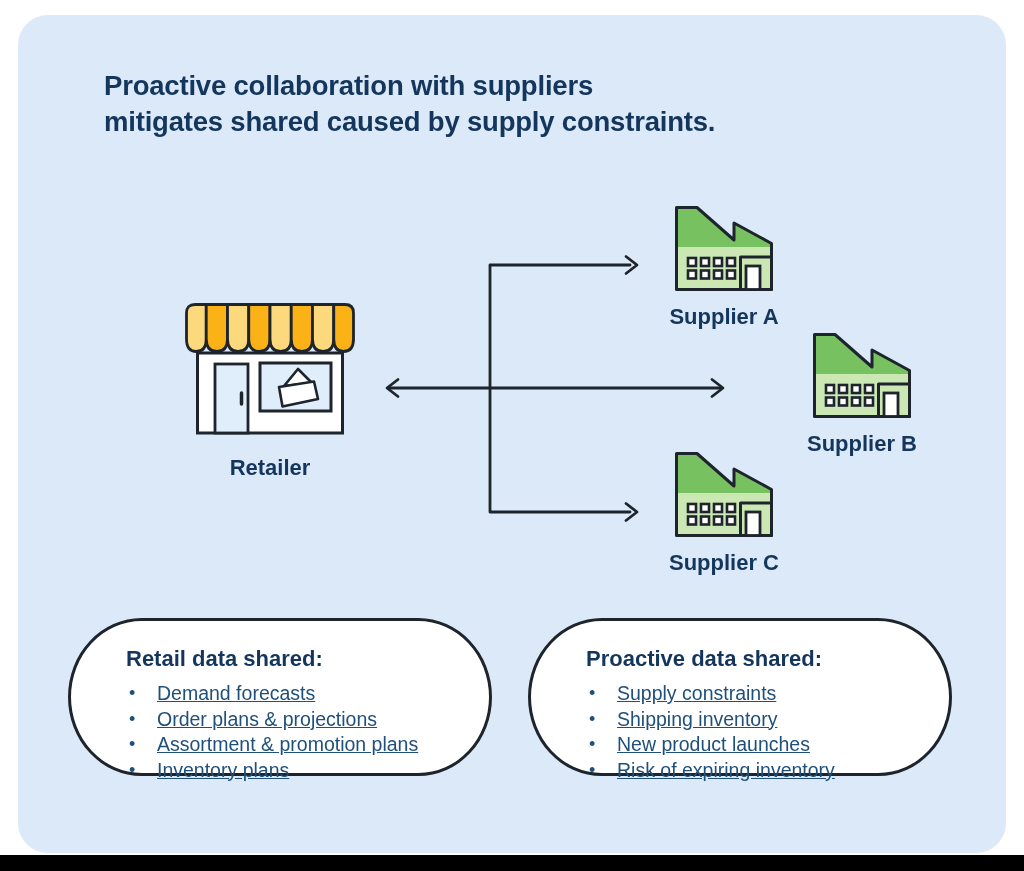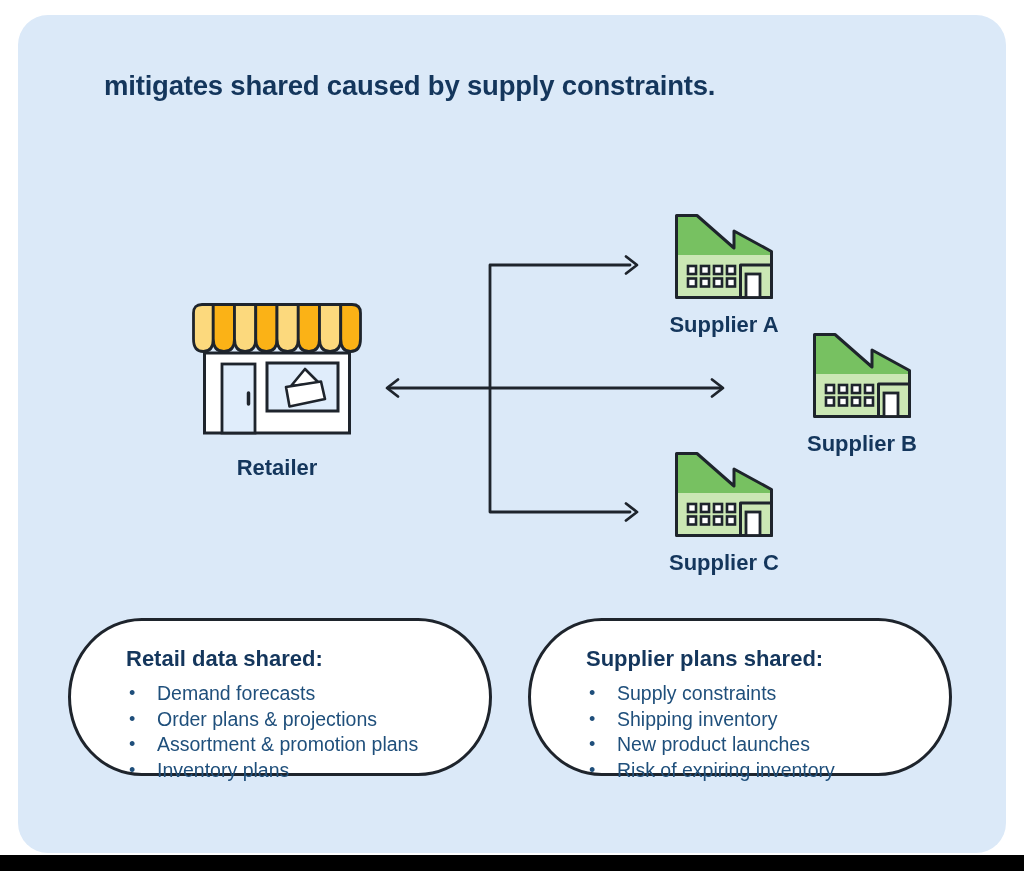--- a/index.html
+++ b/index.html
@@ -36,20 +36,21 @@
   .info-box h2{
     margin:25px 0 0 55px;font-size:22px;font-weight:bold;
     color:var(--navy,#14365c);
   }
   .info-box ul{
     margin:9px 0 0 0;padding:0 0 0 86px;list-style:none;
   }
   .info-box li{
     position:relative;font-size:19.5px;line-height:25.5px;
     color:var(--text_blue,#1f4f7b);
+    text-decoration:underline;
   }
   .info-box li::before{
     content:"\2022";position:absolute;left:-28px;top:0;
     font-size:18px;color:var(--text_blue,#1f4f7b);
   }
   .bottom-bar{
     position:absolute;left:0;top:855px;width:1024px;height:16px;
     background:var(--bottom_bar,#000);
   }
   .defs-holder{position:absolute;width:0;height:0;overflow:hidden;}
@@ -77,35 +78,36 @@
           <rect x="13" y="64.5" width="8" height="8"></rect>
           <rect x="26" y="64.5" width="8" height="8"></rect>
           <rect x="39" y="64.5" width="8" height="8"></rect>
           <rect x="52" y="64.5" width="8" height="8"></rect>
         </g>
       </g>
     </defs>
   </svg>
 
   <h1 class="title">
+    <span>Proactive collaboration with suppliers</span>
     <span>mitigates shared caused by supply constraints.</span>
   </h1>
 
   <svg class="arrows" width="1024" height="871" viewBox="0 0 1024 871">
     <g style="fill:none;stroke:var(--line,#1e242c);stroke-width:2.8;stroke-linecap:round;stroke-linejoin:round;">
       <path d="M389 388 H721"></path>
       <path d="M630 265 H490 V512 H630"></path>
       <path d="M398 379.5 L387 388 L398 396.5"></path>
       <path d="M712 379.5 L723 388 L712 396.5"></path>
       <path d="M626 256.5 L637 265 L626 273.5"></path>
       <path d="M626 503.5 L637 512 L626 520.5"></path>
     </g>
   </svg>
 
-  <div class="node" style="left:192px;top:303px;width:170px;height:185px;">
+  <div class="node" style="left:185px;top:303px;width:170px;height:185px;">
     <svg width="170" height="132" viewBox="0 0 170 132">
       <rect x="12.5" y="50" width="145" height="80" style="fill:#ffffff;stroke:var(--line,#1e242c);stroke-width:3;"></rect>
       <rect x="30" y="61" width="33" height="69" style="fill:var(--door_blue,#e0edfb);stroke:var(--line,#1e242c);stroke-width:2.8;"></rect>
       <line x1="56.5" y1="90" x2="56.5" y2="101" style="stroke:var(--line,#1e242c);stroke-width:3.5;stroke-linecap:round;"></line>
       <rect x="75" y="60" width="71" height="48" style="fill:var(--door_blue,#e0edfb);stroke:var(--line,#1e242c);stroke-width:3;"></rect>
       <polygon points="99,83 113,66 127,80" style="fill:#ffffff;stroke:var(--line,#1e242c);stroke-width:2.6;stroke-linejoin:round;"></polygon>
       <polygon points="94,84 129,78.5 133,96 97.5,103.5" style="fill:#ffffff;stroke:var(--line,#1e242c);stroke-width:2.6;stroke-linejoin:round;"></polygon>
       <g style="stroke:var(--line,#1e242c);stroke-width:2.8;stroke-linejoin:round;">
         <path d="M1.5 10 Q1.5 1.5 10 1.5 H21.25 V36 Q21.25 48.5 11.4 48.5 Q1.5 48.5 1.5 36 Z" style="fill:var(--gold_light,#fcd97d);"></path>
         <path d="M21.25 36 V1.5 H42.5 V36 Q42.5 48.5 31.9 48.5 Q21.25 48.5 21.25 36 Z" style="fill:var(--gold,#fbb216);"></path>
@@ -113,21 +115,21 @@
         <path d="M63.75 36 V1.5 H85 V36 Q85 48.5 74.4 48.5 Q63.75 48.5 63.75 36 Z" style="fill:var(--gold,#fbb216);"></path>
         <path d="M85 36 V1.5 H106.25 V36 Q106.25 48.5 95.6 48.5 Q85 48.5 85 36 Z" style="fill:var(--gold_light,#fcd97d);"></path>
         <path d="M106.25 36 V1.5 H127.5 V36 Q127.5 48.5 116.9 48.5 Q106.25 48.5 106.25 36 Z" style="fill:var(--gold,#fbb216);"></path>
         <path d="M127.5 36 V1.5 H148.75 V36 Q148.75 48.5 138.1 48.5 Q127.5 48.5 127.5 36 Z" style="fill:var(--gold_light,#fcd97d);"></path>
         <path d="M148.75 36 V1.5 H160 Q168.5 1.5 168.5 10 V36 Q168.5 48.5 158.6 48.5 Q148.75 48.5 148.75 36 Z" style="fill:var(--gold,#fbb216);"></path>
       </g>
     </svg>
     <div class="node-label retailer-label">Retailer</div>
   </div>
 
-  <div class="node" style="left:675px;top:214px;width:98px;height:130px;">
+  <div class="node" style="left:675px;top:206px;width:98px;height:130px;">
     <svg width="98" height="85" viewBox="0 0 98 85">
       <use href="#factory-shape"></use>
     </svg>
     <div class="node-label factory-label">Supplier A</div>
   </div>
 
   <div class="node" style="left:765px;top:333px;width:98px;height:130px;margin-left:48px;">
     <svg width="98" height="85" viewBox="0 0 98 85">
       <use href="#factory-shape"></use>
     </svg>
@@ -145,21 +147,21 @@
     <h2>Retail data shared:</h2>
     <ul>
       <li>Demand forecasts</li>
       <li>Order plans &amp; projections</li>
       <li>Assortment &amp; promotion plans</li>
       <li>Inventory plans</li>
     </ul>
   </div>
 
   <div class="info-box right">
-    <h2>Supplier plans shared:</h2>
+    <h2>Proactive data shared:</h2>
     <ul>
       <li>Supply constraints</li>
       <li>Shipping inventory</li>
       <li>New product launches</li>
       <li>Risk of expiring inventory</li>
     </ul>
   </div>
 
   <div class="bottom-bar"></div>
 

